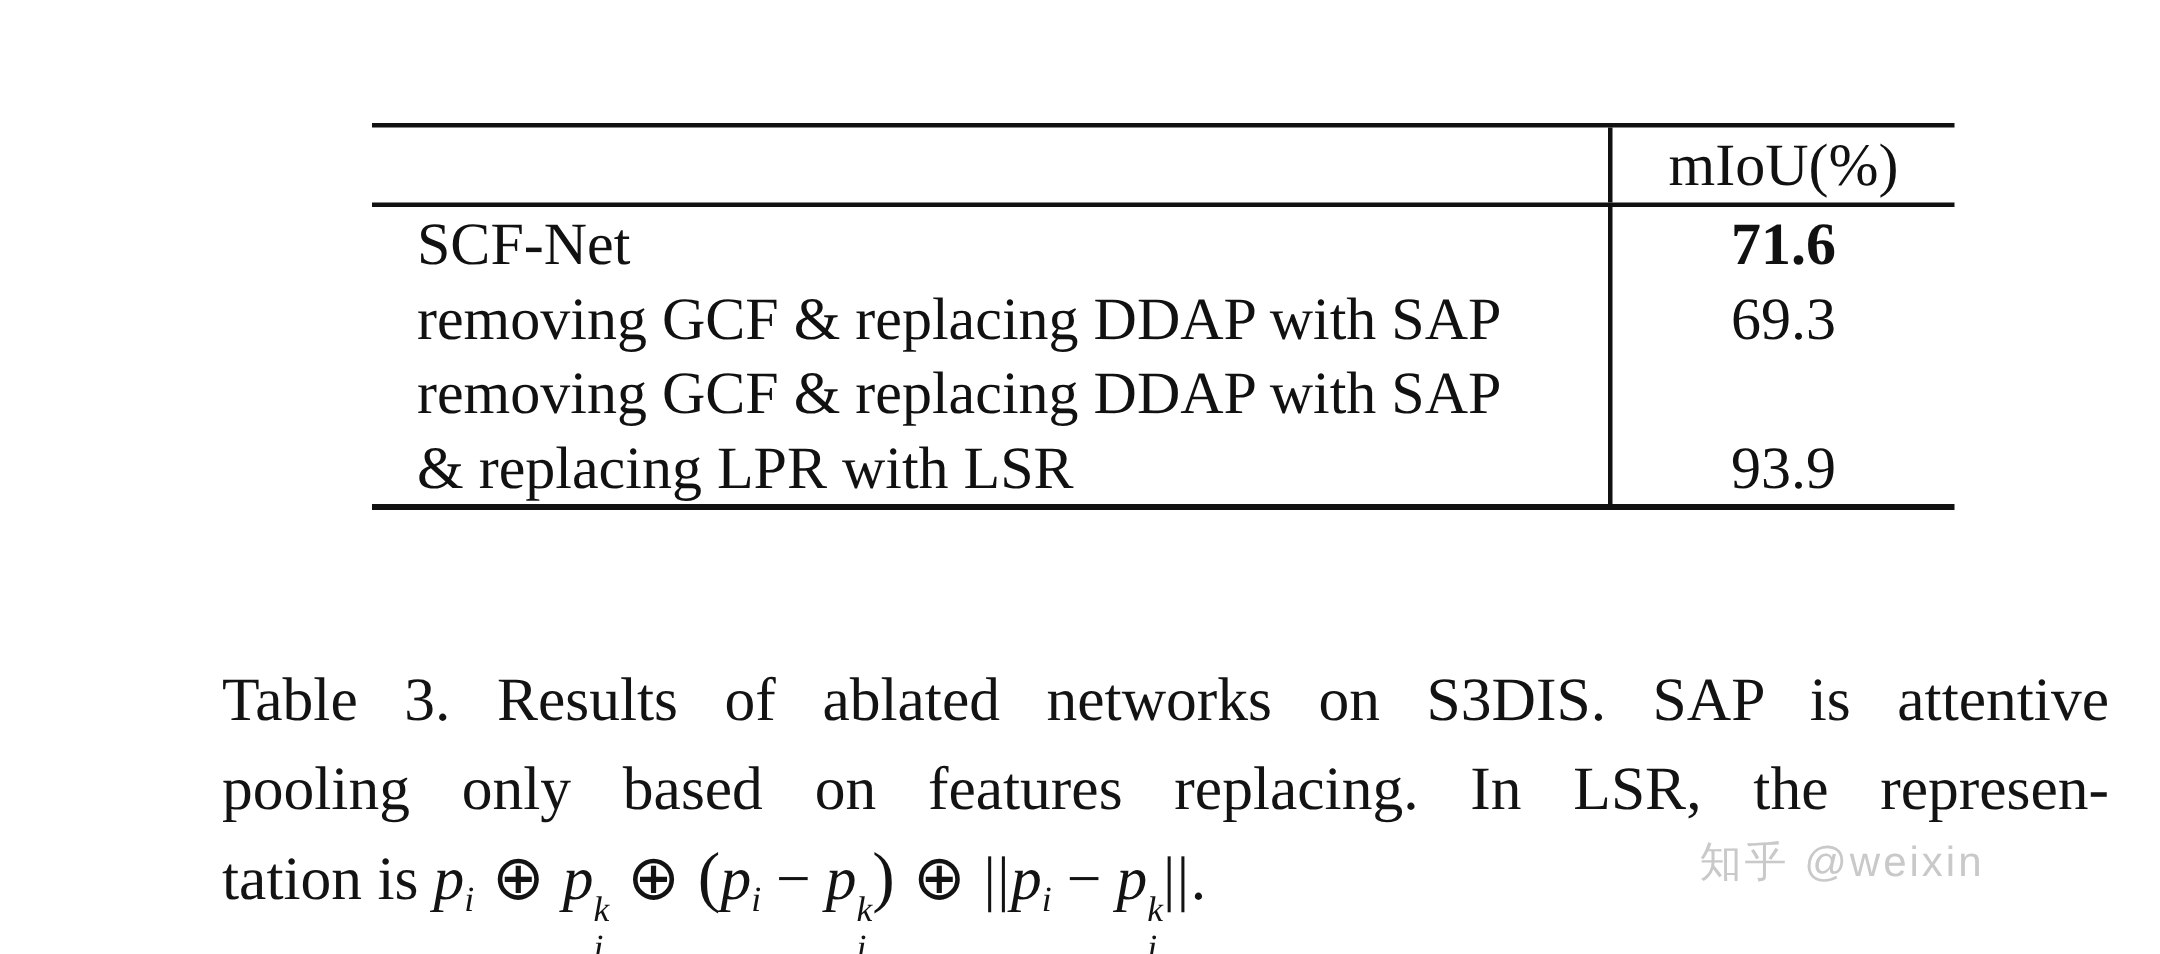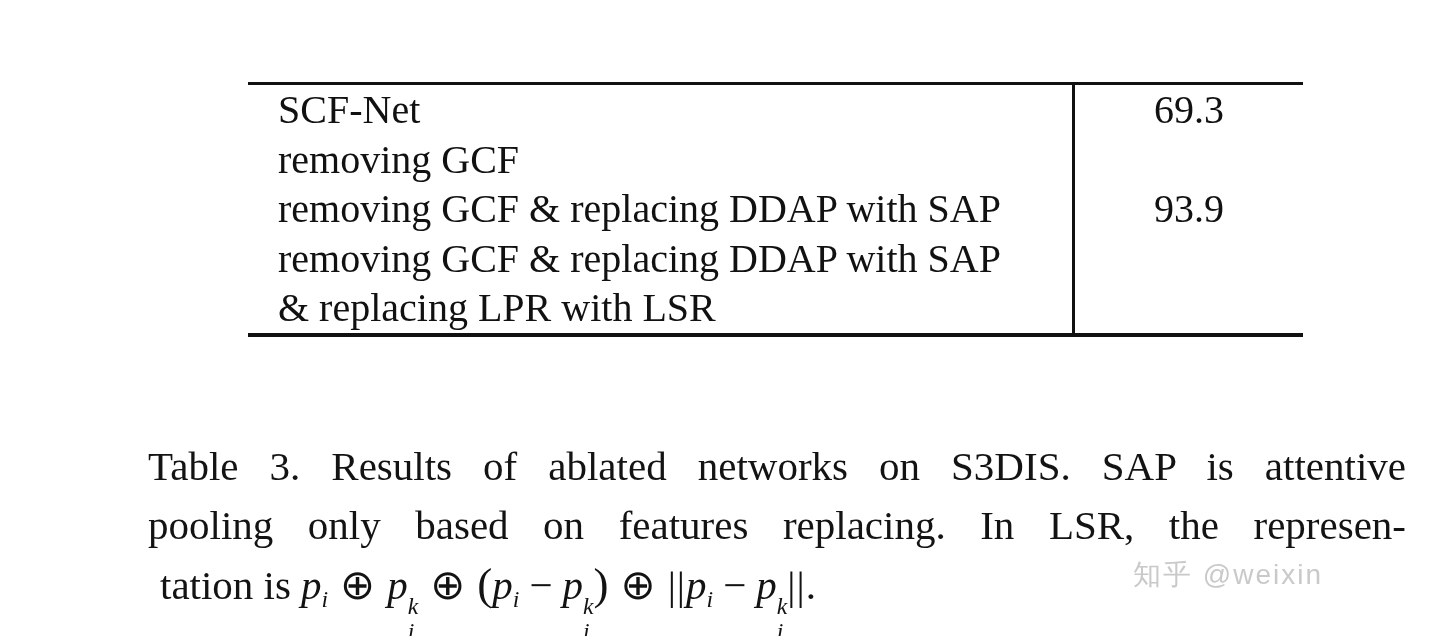--- a/index.html
+++ b/index.html
@@ -78,21 +78,21 @@
     text-align-last: justify;
     white-space: nowrap;
   }
   .cap-line-last {
     text-align: left;
     white-space: nowrap;
   }
 
   
   .formula { display: inline; }
-  .cap-prefix { margin-right: 10px; margin-left: 12px; }
+  .cap-prefix { margin-right: 10px; }
   .mvar { display: inline-block; font-style: italic; }
   .mbase { font-style: italic; }
   .msub-only {
     font-size: 0.58em;
     font-style: italic;
     vertical-align: -0.35em;
     line-height: 0;
   }
   .mss {
     display: inline-flex;
@@ -137,29 +137,33 @@
     white-space: nowrap;
     text-shadow: -1px -1px 0 #ffffff;
   }
 </style>
 </head>
 <body>
 
 <div class="page">
 
   <div class="ablation-table">
+    <div class="thead">
+      <div class="th-spacer"></div>
+      <div class="th-value">mIoU(%)</div>
+    </div>
     <div class="tbody">
       <div class="labels-col">
         <div class="trow-line">SCF-Net</div>
-        <div class="trow-line">removing GCF</div>
         <div class="trow-line">removing GCF &amp; replacing DDAP with SAP</div>
         <div class="trow-line">removing GCF &amp; replacing DDAP with SAP</div>
         <div class="trow-line">&amp; replacing LPR with LSR</div>
       </div>
       <div class="values-col">
+        <div class="val-line val-bold">71.6</div>
         <div class="val-line">69.3</div>
         <div class="val-line"></div>
         <div class="val-line">93.9</div>
       </div>
     </div>
   </div>
 
   <div class="caption">
     <div class="cap-line">Table 3. Results of ablated networks on S3DIS. SAP is attentive</div>
     <div class="cap-line">pooling only based on features replacing. In LSR, the represen-</div>

